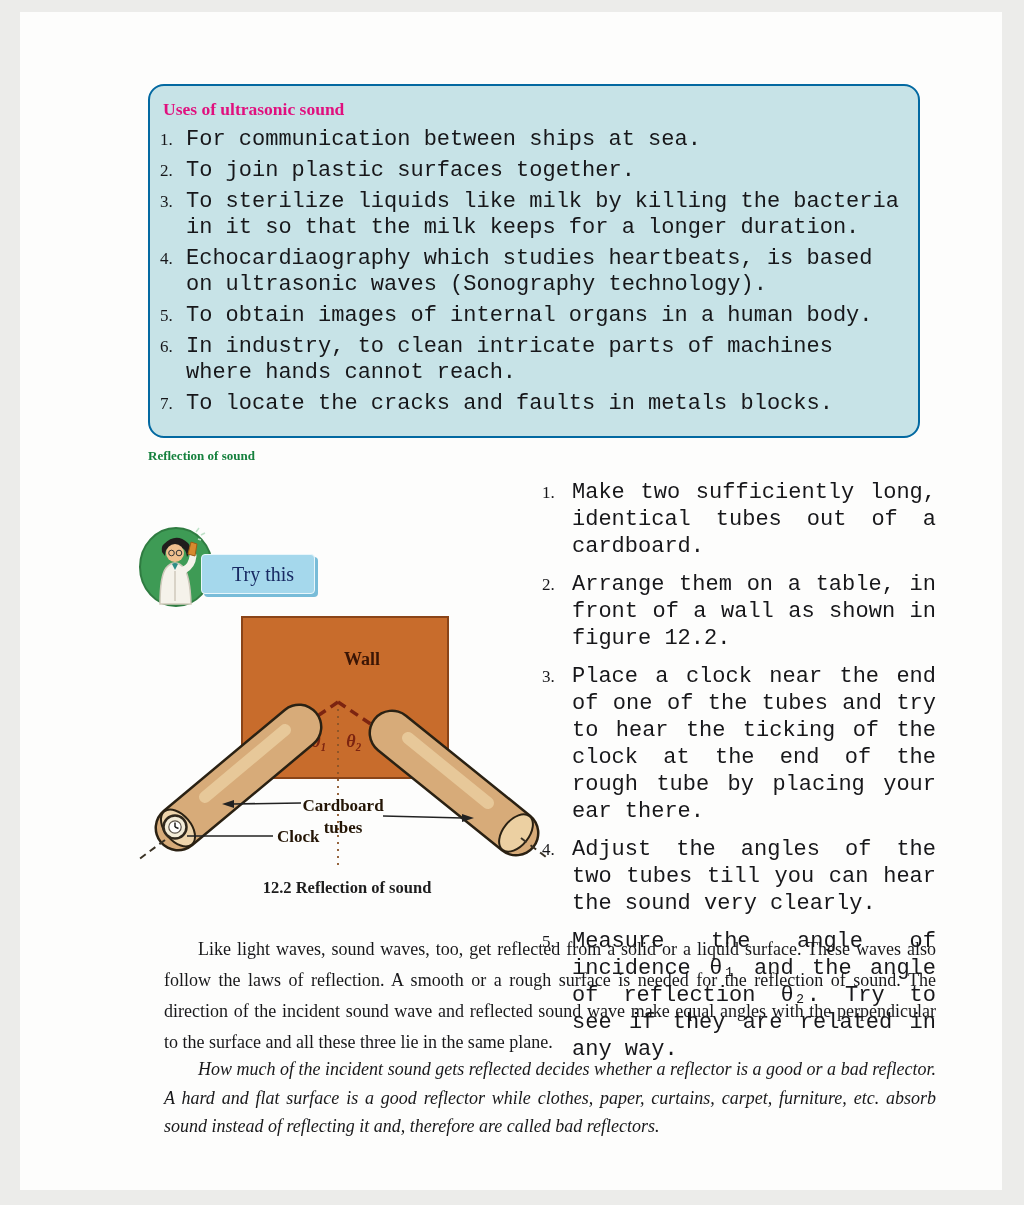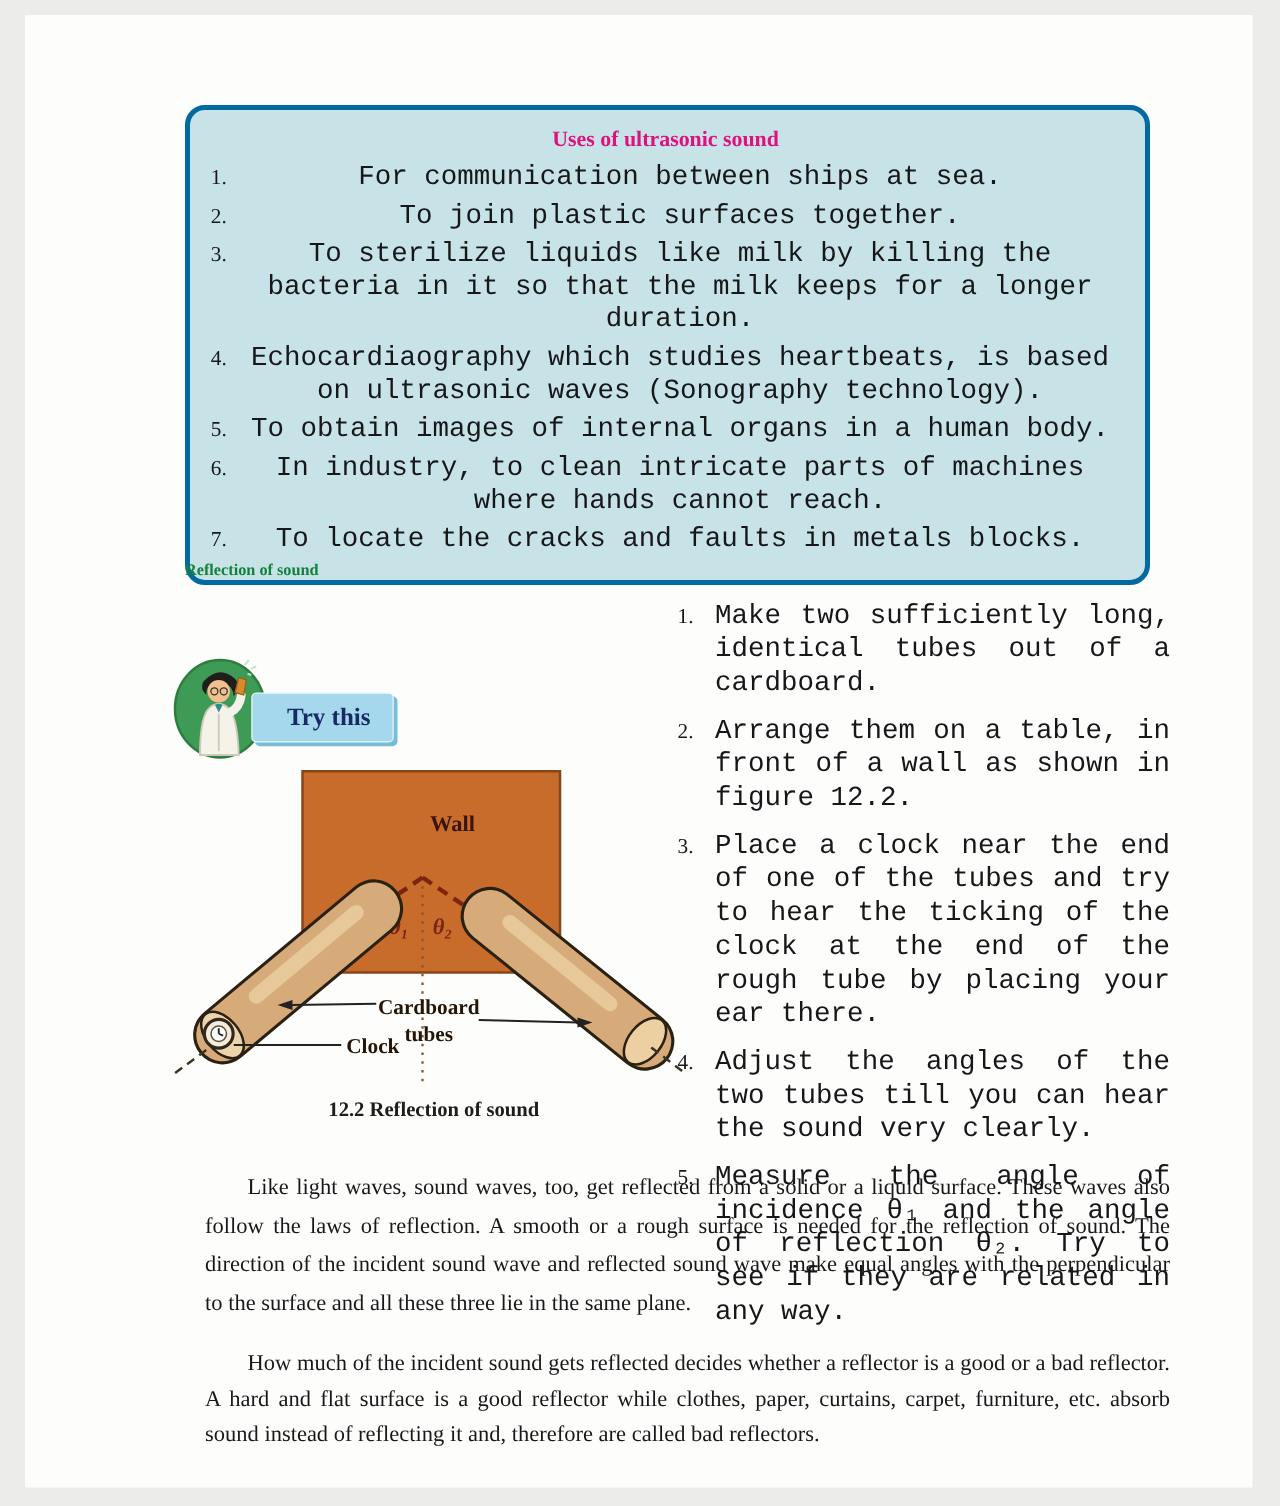--- a/index.html
+++ b/index.html
@@ -12,24 +12,23 @@
   }
   .page{
     position:absolute;left:20px;top:12px;width:982px;height:1178px;
     background:#fdfdfc;
   }
   
   .uses-box{
     position:absolute;left:128px;top:72px;width:772px;min-height:333px;
     box-sizing:border-box;
     background:#c7e3e7;
-    border:4px solid #0369a1;
+    border:2px solid #0369a1;
     border-radius:16px;
     padding:13px 16px 14px 10px;
-    text-align:center;
   }
   .uses-title{
     color:#e0107e;font-weight:bold;font-size:17.5px;
     margin:0 0 7px 3px;
   }
   .num-list{display:block;}
   .num-row{display:flex;margin-bottom:5px;}
   .num-cell{
     flex:0 0 26px;font-size:17px;line-height:26px;color:#17171a;
   }
@@ -53,32 +52,32 @@
   }
   .try-box{
     position:absolute;left:181px;top:542px;width:112px;height:38px;
     background:#a5d8ec;
     border:1px solid #e8f6fb;
     border-radius:4px;
     box-shadow:3px 3px 0 #78bcd8;
     display:flex;align-items:center;justify-content:center;
   }
   .try-label{
-    font-weight:bold;font-size:20px;color:#182a63;padding-left:10px;
+    font-weight:normal;font-size:20px;color:#182a63;padding-left:10px;
   }
   
   .figure-svg{position:absolute;left:105px;top:585px;}
   
   .body-para{
     position:absolute;left:128px;width:772px;
     font-size:18px;color:#18181a;text-align:justify;
     text-indent:34px;margin:16px;
   }
   .para-1{top:906px;line-height:31px;}
-  .para-2{top:1048px;line-height:28.5px;}
+  .para-2{top:1027px;line-height:28.5px;font-style:italic;}
   .reflectors-title{
     position:absolute;left:128px;top:1056px;
     color:#1e9bd4;font-weight:bold;font-size:17.5px;margin:0;
   }
 </style>
 </head>
 <body>
 
 <div class="page">
 

